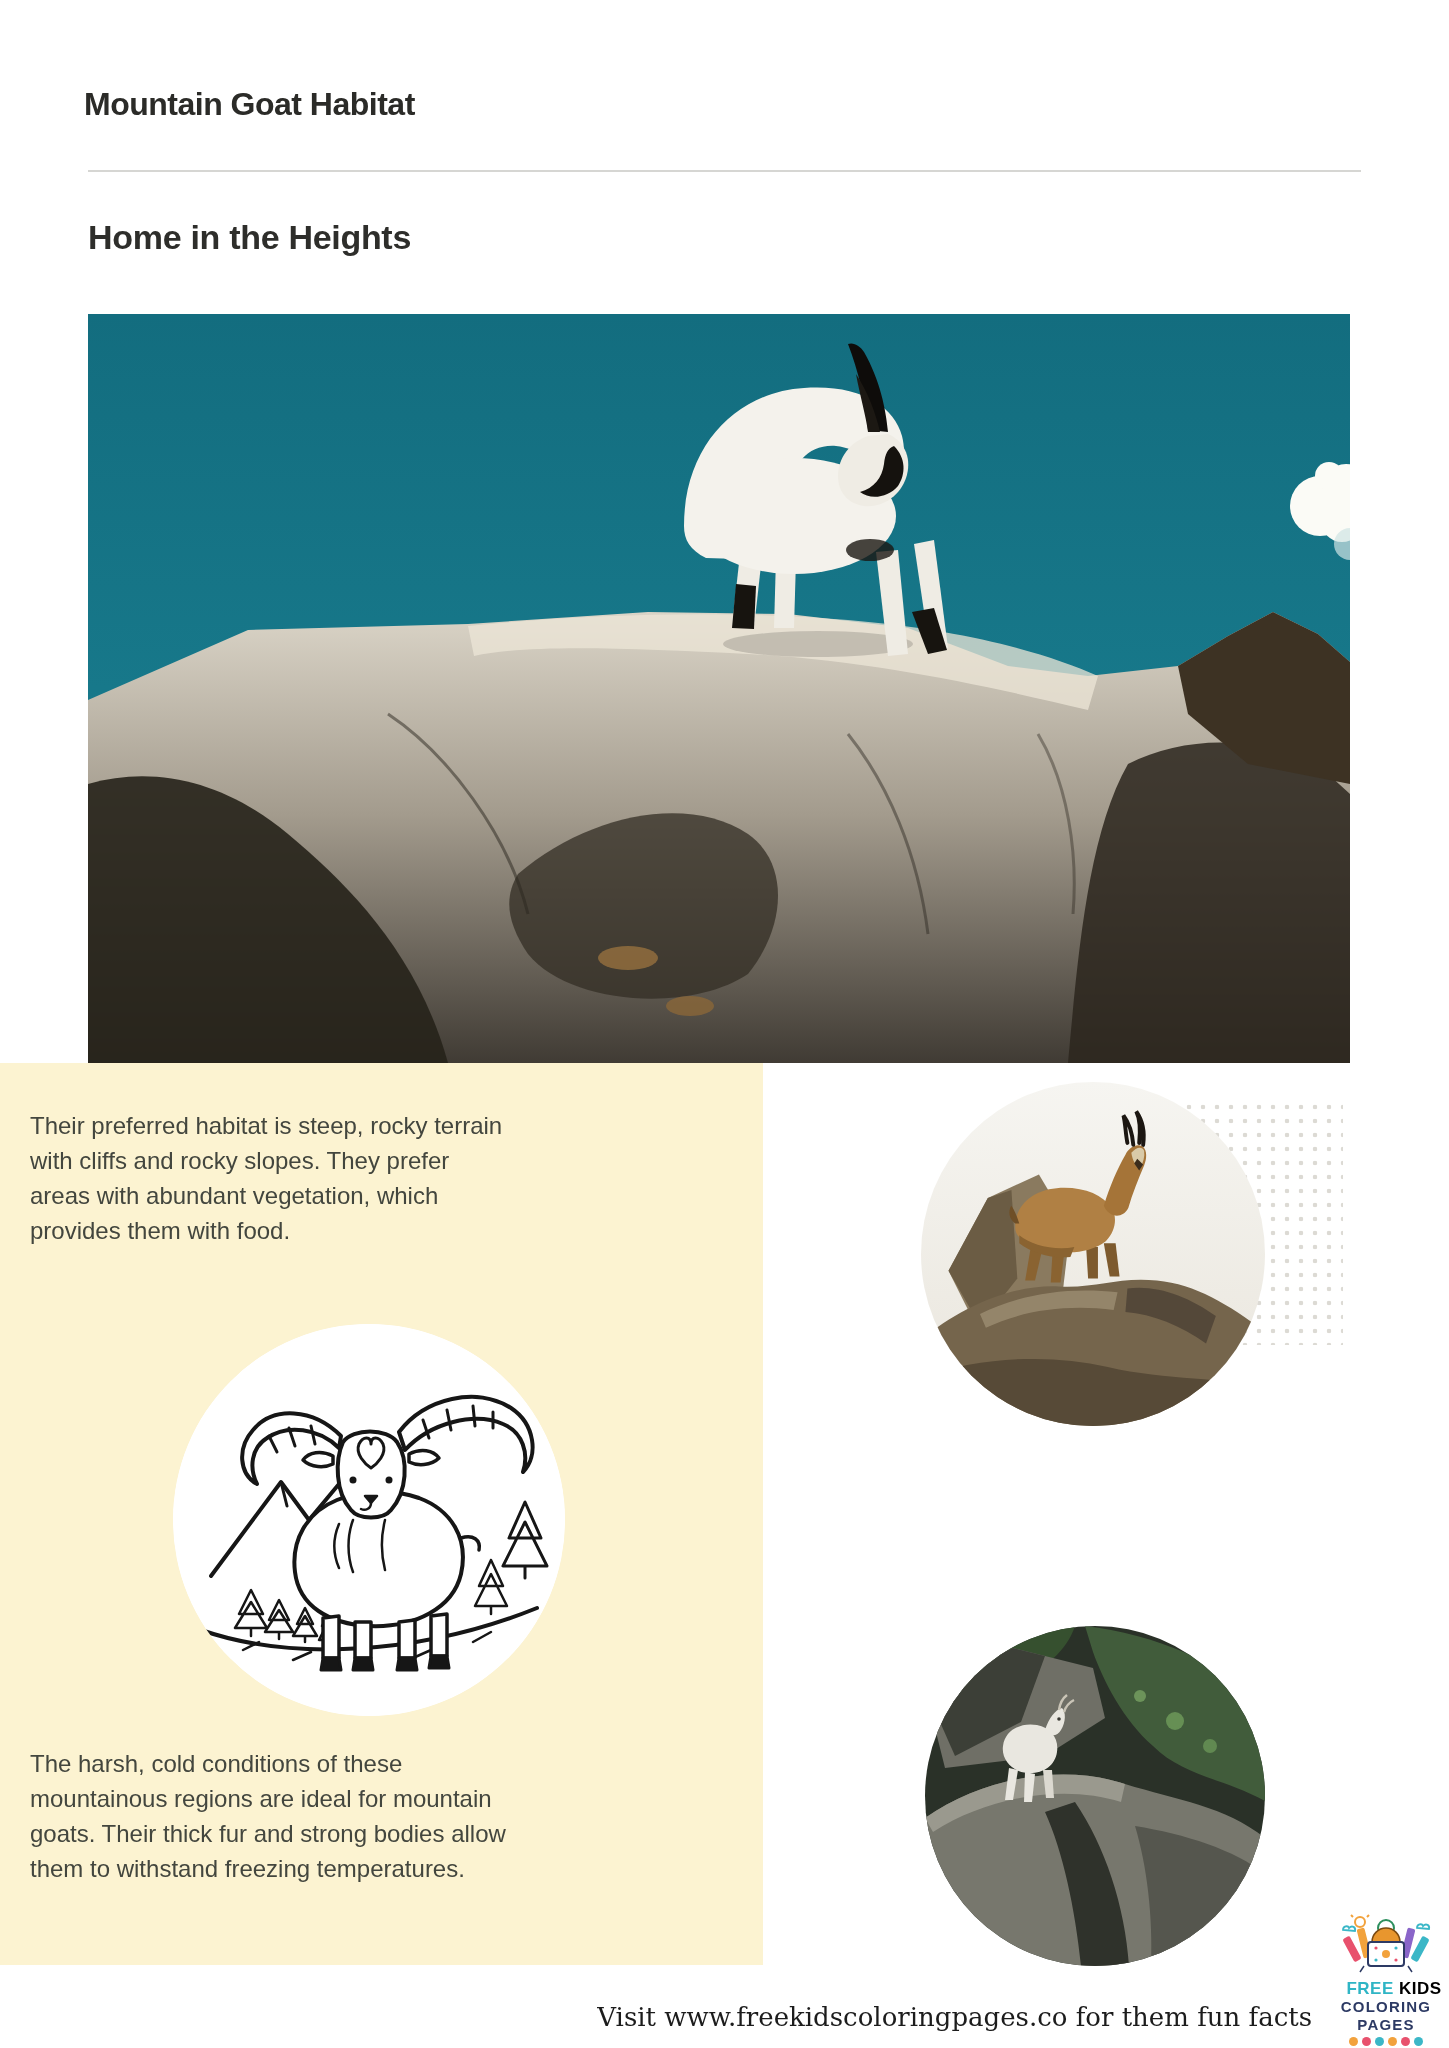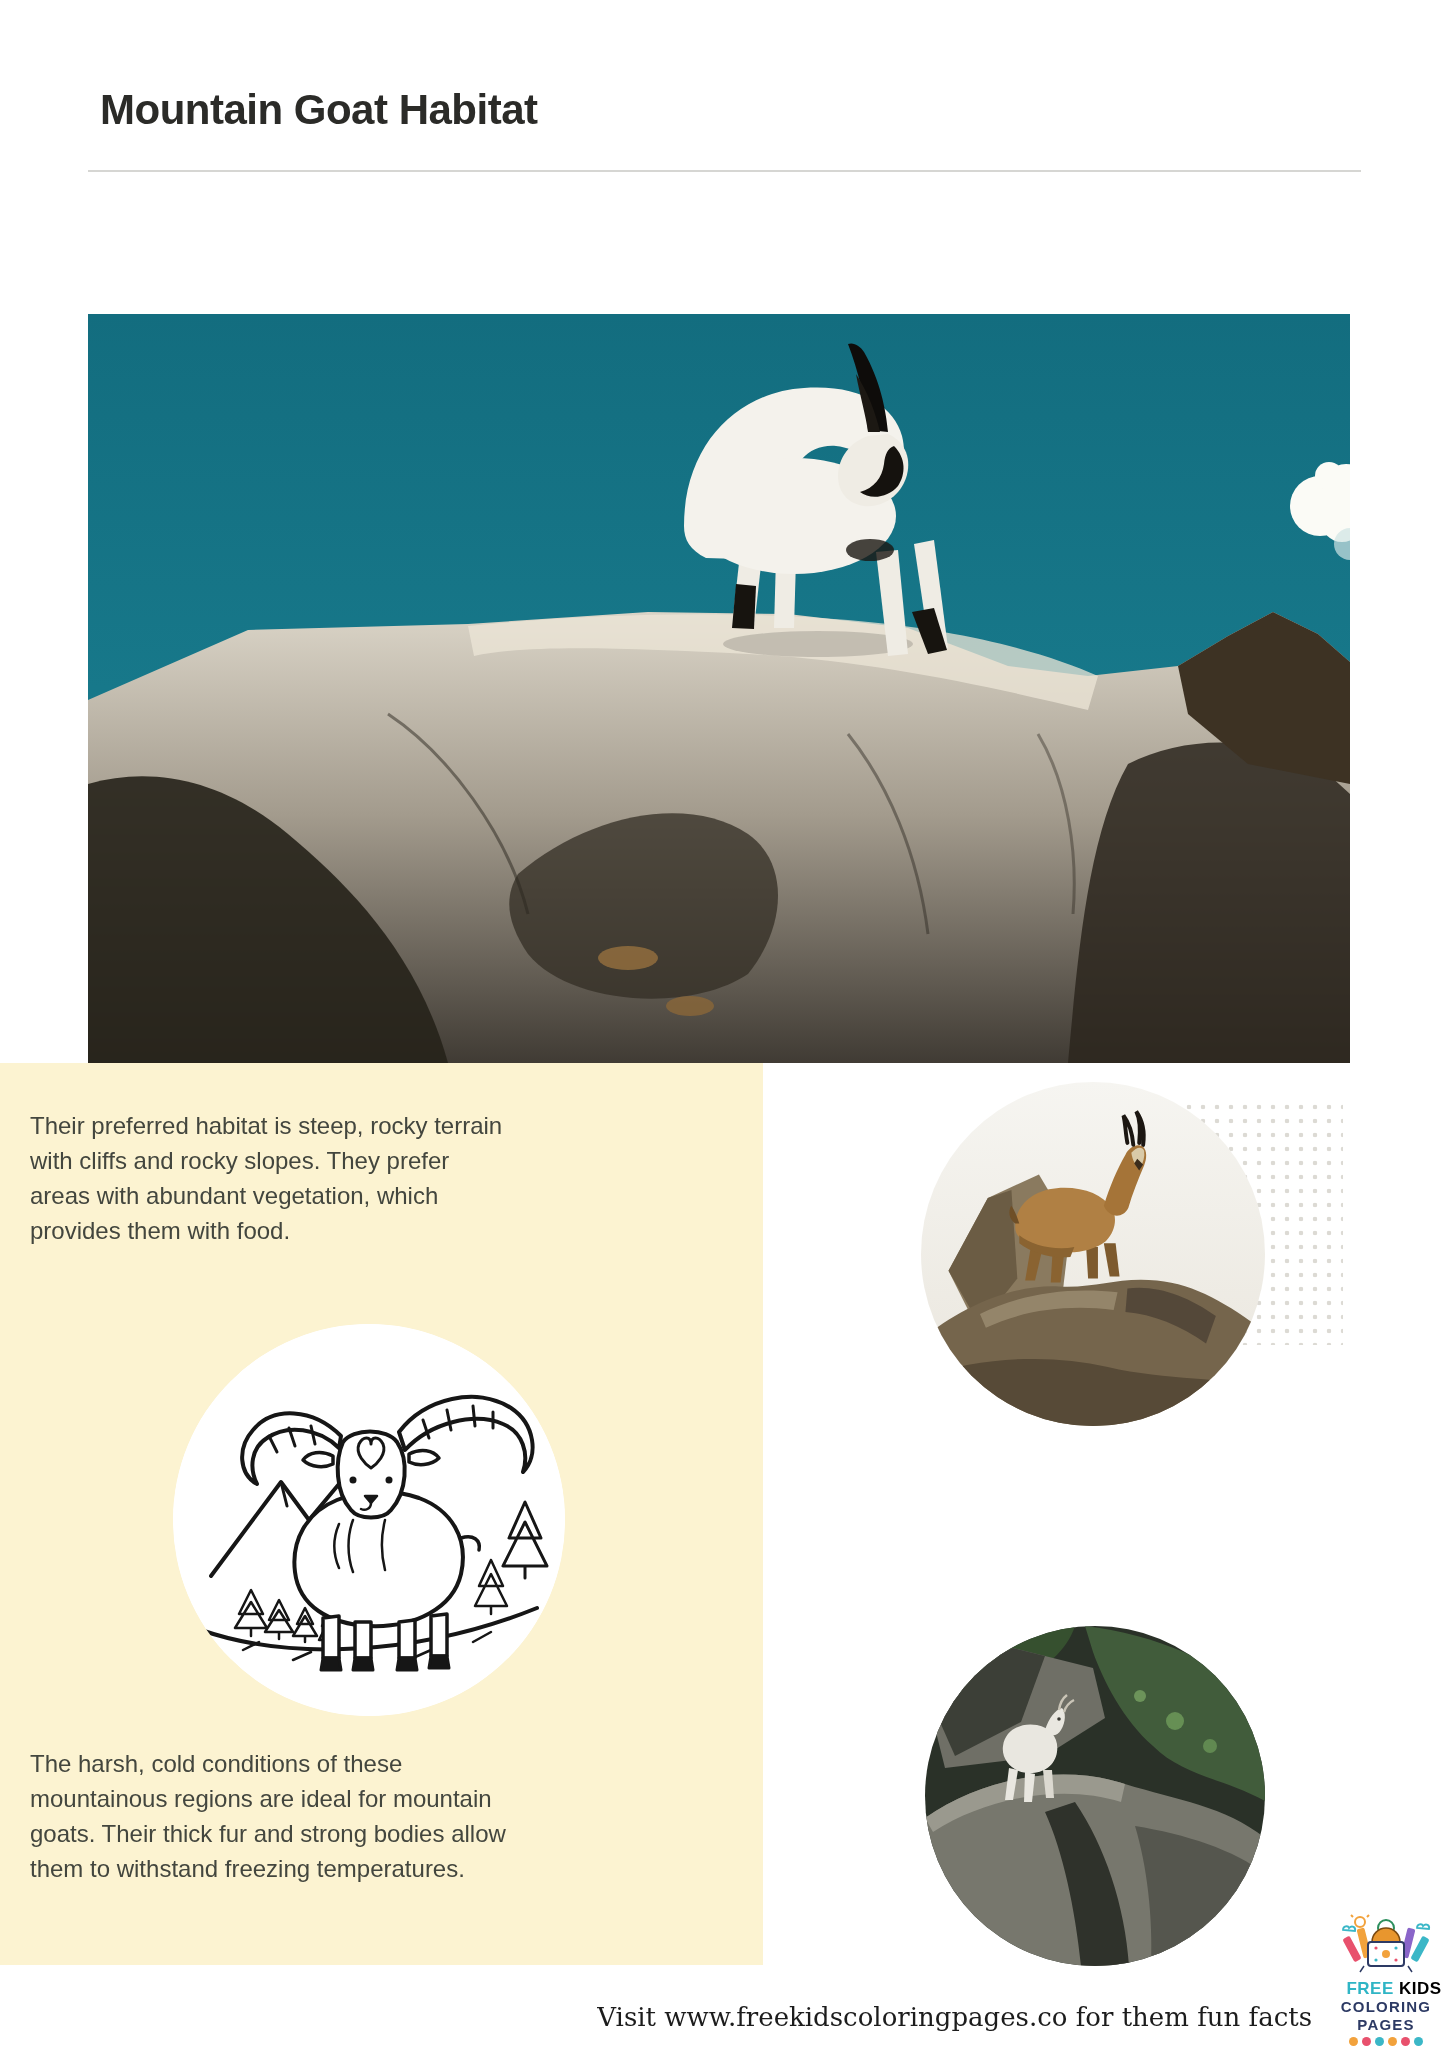--- a/index.html
+++ b/index.html
@@ -1,19 +1,19 @@
 <!DOCTYPE html>
 <html><head>
 <meta charset="utf-8">
 <style>
   html,body{margin:0;padding:0;background:#ffffff;}
   .page{position:relative;width:1449px;height:2048px;background:#ffffff;overflow:hidden;
         font-family:"Liberation Sans", sans-serif;}
   .abs{position:absolute;}
-  .title{left:100px;top:86px;font-size:42px;font-weight:700;color:#2b2b28;letter-spacing:-0.5px;}
+  .title{left:84px;top:86px;font-size:32px;font-weight:700;color:#2b2b28;letter-spacing:-0.5px;}
   .rule{left:88px;top:170px;width:1273px;height:0;border-top:2px solid #d6d6d3;}
   .subtitle{left:88px;top:218px;font-size:34px;font-weight:700;color:#2e2e2b;letter-spacing:-0.3px;}
   .hero{left:88px;top:314px;width:1262px;height:749px;overflow:hidden;}
   .cream{left:0;top:1063px;width:763px;height:902px;background:#fcf3d1;}
   .para{font-size:24px;line-height:1.46;color:#43463e;white-space:pre-line;}
   .p1{left:30px;top:1108px;width:700px;}
   .p2{left:786px;top:1440px;width:560px;}
   .p3{left:30px;top:1746px;width:720px;}
   .circle{border-radius:50%;overflow:hidden;}
   .coloring-circle{left:173px;top:1324px;width:392px;height:392px;background:#ffffff;}
@@ -32,20 +32,21 @@
   .logo-dots span{width:9px;height:9px;border-radius:50%;display:inline-block;}
   .z1{z-index:1;} .z0{z-index:0;}
 </style>
 </head>
 <body>
 
 <div class="page">
 
   <div class="abs title">Mountain Goat Habitat</div>
   <div class="abs rule"></div>
+  <div class="abs subtitle">Home in the Heights</div>
 
   <div class="abs hero">
     <svg width="1262" height="749" viewBox="0 0 1262 749">
       <defs>
         <linearGradient id="skyg" x1="0" y1="0" x2="0" y2="1">
           <stop offset="0" stop-color="#136d7f"></stop>
             <stop offset="0.5" stop-color="#17788a"></stop>
             <stop offset="1" stop-color="#1d8294"></stop>
         </linearGradient>
         <linearGradient id="rockg" x1="0" y1="0" x2="0" y2="1">

